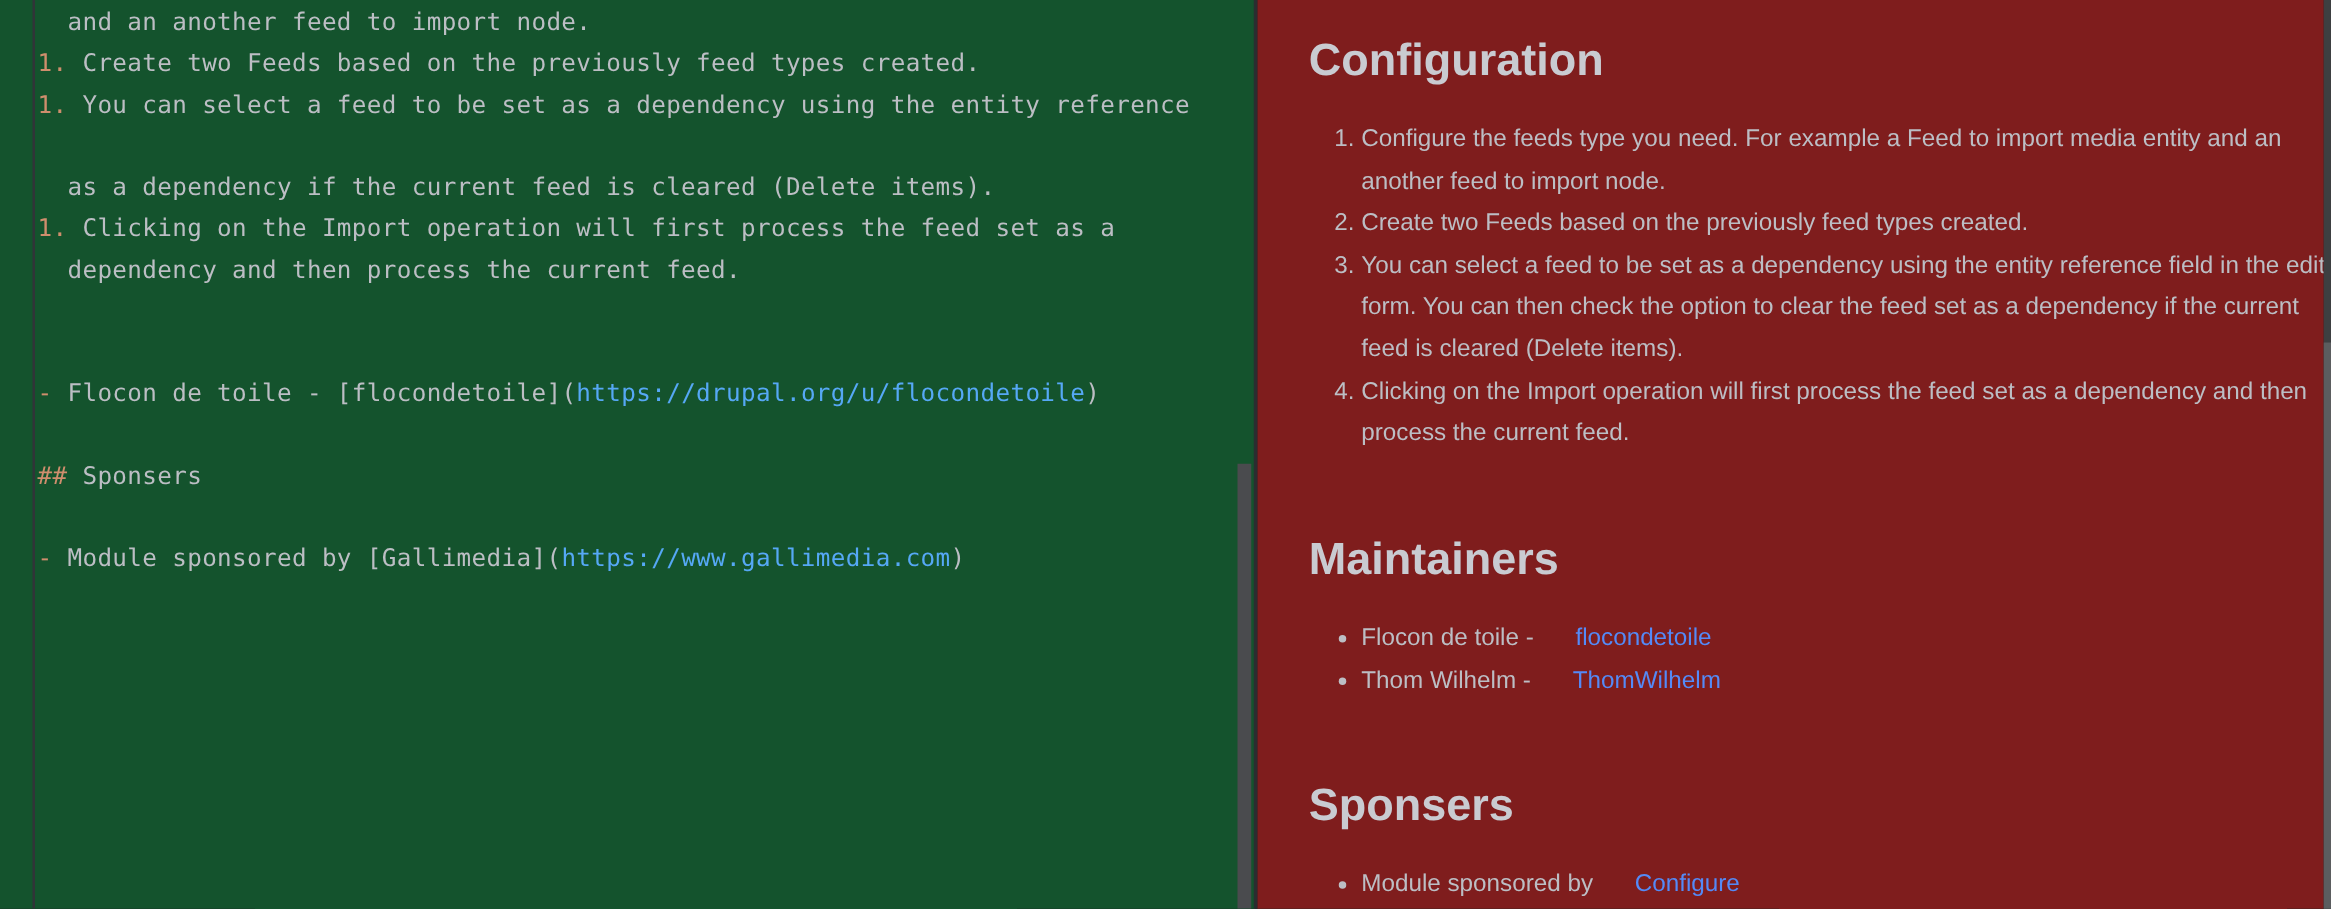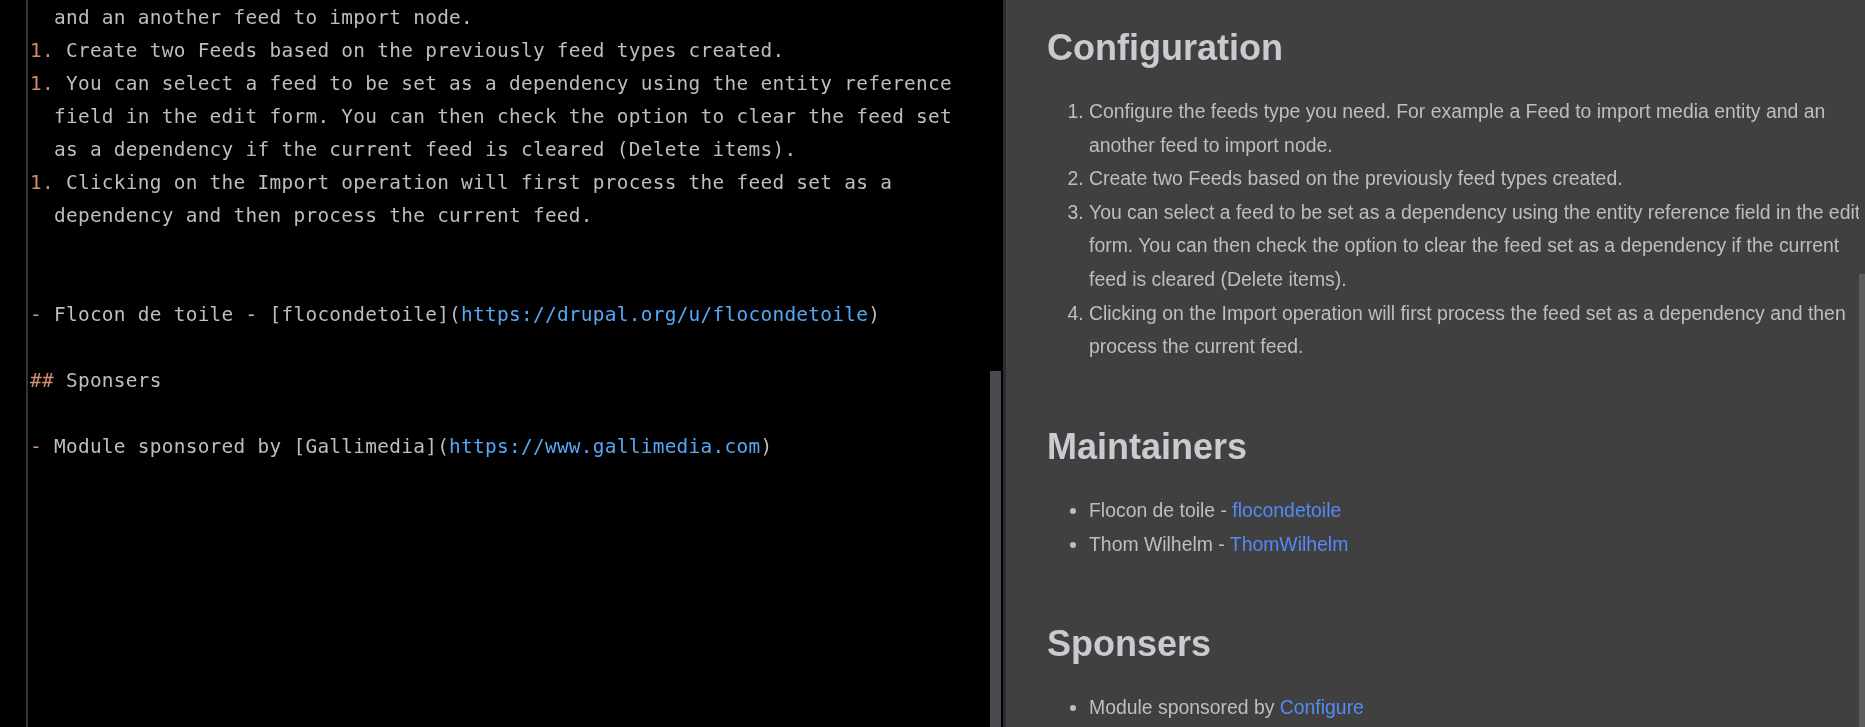--- a/index.html
+++ b/index.html
@@ -4,21 +4,21 @@
   <style>
     html, body { margin: 0; padding: 0; }
     body {
       width: 1865px; height: 727px; overflow: hidden;
       background: #1e1f22; position: relative;
       font-family: "Liberation Sans", sans-serif;
     }
     
     .editor {
       position: absolute; left: 0; top: 0; width: 1004px; height: 727px;
-      background: #000000; overflow: hidden;
+      background: #14532d; overflow: hidden;
     }
     .gutter-line {
       position: absolute; left: 26px; top: 0; width: 2px; height: 727px;
       background: #313438;
     }
     .code {
       position: absolute; left: 30px; top: 0; right: 20px;
       font-family: "DejaVu Sans Mono", monospace;
       font-size: 19.4px; color: #bcbec4;
       letter-spacing: 0.3px;
@@ -36,53 +36,53 @@
       background: #4a4b4e;
     }
     
     .divider {
       position: absolute; left: 1003px; top: 0; width: 3px; height: 727px;
       background: #2b2d30;
     }
     
     .preview {
       position: absolute; left: 1006px; top: 0; width: 853px; height: 727px;
-      background: #404040; overflow: hidden; color: #bcbec4;
+      background: #7f1d1d; overflow: hidden; color: #bcbec4;
     }
     .preview h2 {
       position: absolute; left: 41px; margin: 0;
       font-size: 36px; font-weight: bold; color: #c9cbd1;
       font-family: "Liberation Sans", sans-serif;
     }
     .preview ol, .preview ul {
       position: absolute; left: 41px; margin: 0; padding-left: 42px;
       font-size: 19.4px; line-height: 33.6px; width: 780px;
     }
     .preview li { padding-left: 0; }
     .preview ul li::marker { color: #bcbec4; }
-    .preview a { color: #548af7; text-decoration: none; }
+    .preview a { color: #548af7; text-decoration: none; margin-left: 28px; }
     .preview-scroll-track {
       position: absolute; left: 1859px; top: 0; width: 6px; height: 727px;
       background: #3d3f41;
     }
     .preview-scroll-thumb {
       position: absolute; left: 1859px; top: 274px; width: 6px; height: 453px;
       background: #5b5d5f;
     }
   </style>
 </head>
 <body>
 
 <div class="editor">
   <div class="gutter-line"></div>
   <div class="code">
     <div class="code-line"><span>  </span><span>and an another feed to import node.</span></div>
     <div class="code-line"><span class="md-marker">1.</span><span> Create two Feeds based on the previously feed types created.</span></div>
     <div class="code-line"><span class="md-marker">1.</span><span> You can select a feed to be set as a dependency using the entity reference</span></div>
-    <div class="code-line"><span>  </span><span>field in the edit form. You can then check the option to clear the feed set</span></div>
+    <div class="code-line"><span>  </span></div>
     <div class="code-line"><span>  </span><span>as a dependency if the current feed is cleared (Delete items).</span></div>
     <div class="code-line"><span class="md-marker">1.</span><span> Clicking on the Import operation will first process the feed set as a</span></div>
     <div class="code-line"><span>  </span><span>dependency and then process the current feed.</span></div>
     <div class="code-line"></div>
     <div class="code-line"></div>
     <div class="code-line"><span class="md-marker">-</span><span> Flocon de toile - [flocondetoile](</span><span class="md-link">https://drupal.org/u/flocondetoile</span><span>)</span></div>
     <div class="code-line"></div>
     <div class="code-line"><span class="md-marker">##</span><span> Sponsers</span></div>
     <div class="code-line"></div>
     <div class="code-line"><span class="md-marker">-</span><span> Module sponsored by [Gallimedia](</span><span class="md-link">https://www.gallimedia.com</span><span>)</span></div>

